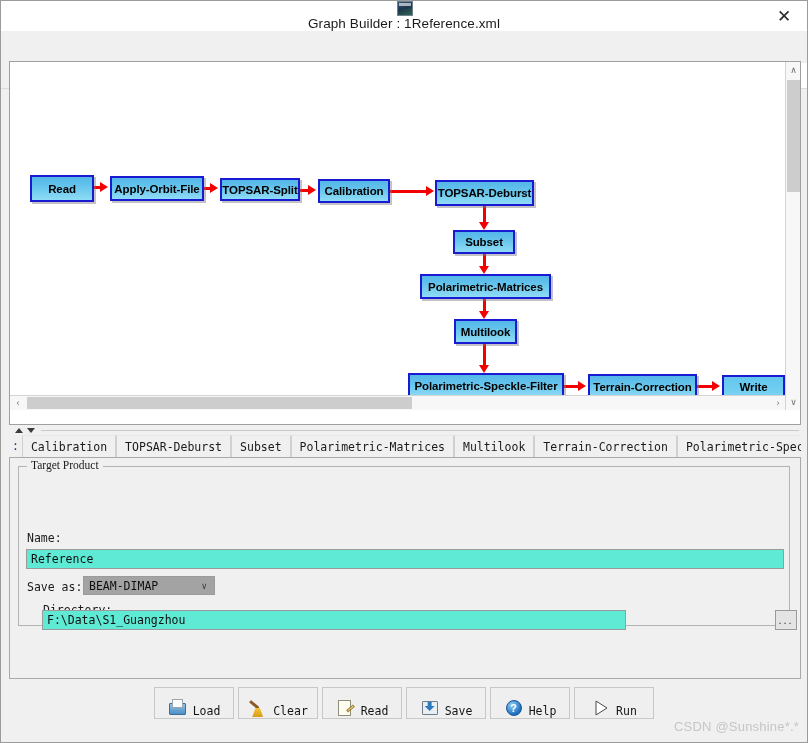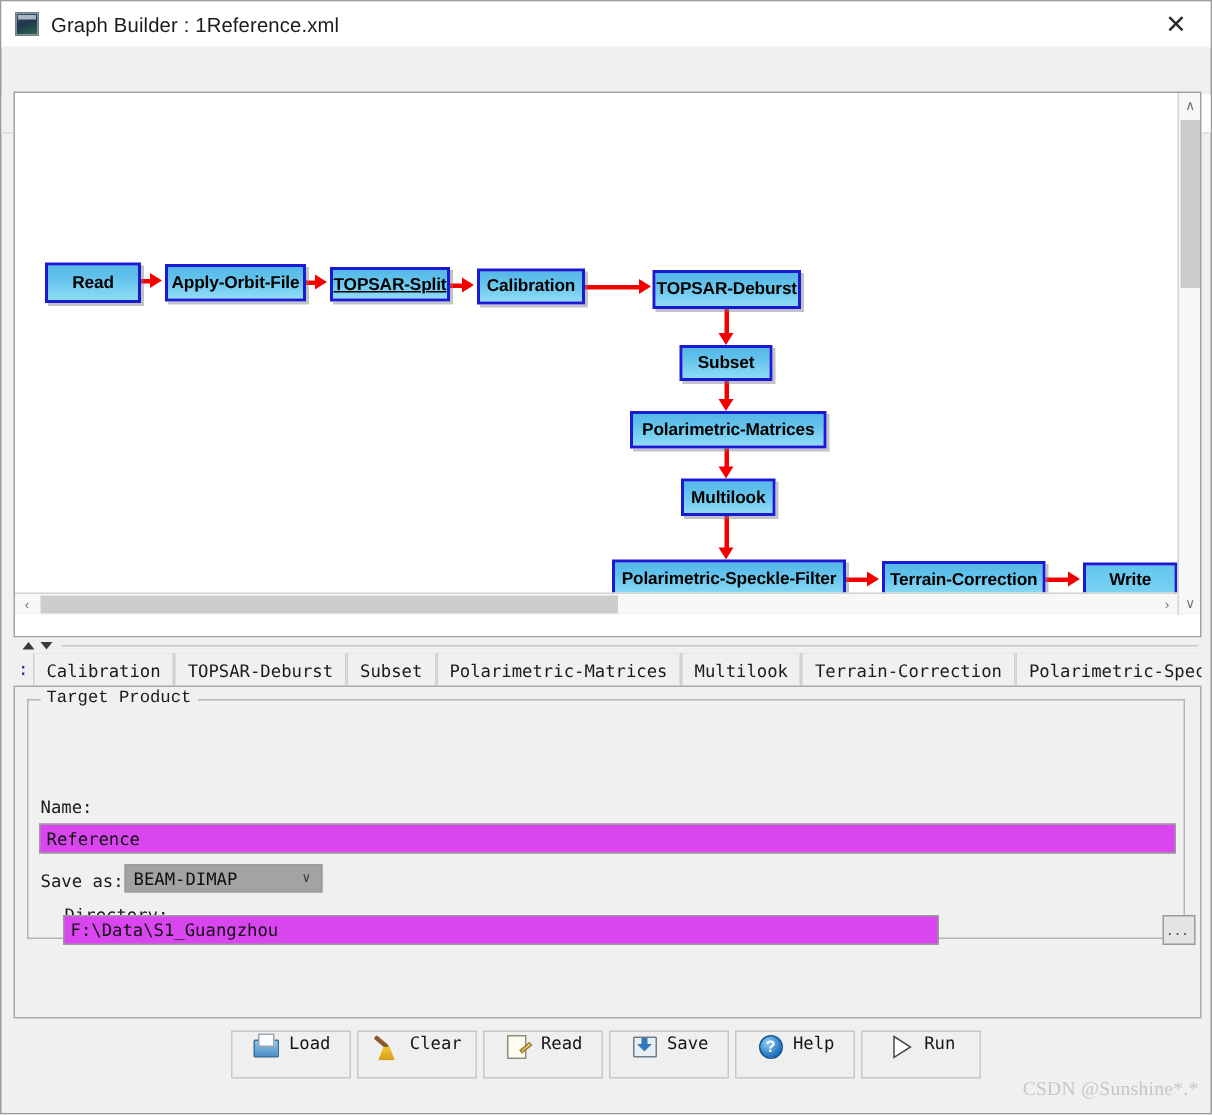--- a/index.html
+++ b/index.html
@@ -16,20 +16,21 @@
     background:#f0f0f0;
     border:1px solid #9b9b9b;
     box-sizing:border-box;
   }
   
   .titlebar{
     position:absolute;left:0;top:0;width:806px;height:30px;
     background:#ffffff;
     display:flex;align-items:center;
     border-bottom:1px solid #f0f0f0;
+    flex-direction:column;
   }
   .app-icon{
     width:16px;height:16px;margin-left:9px;margin-right:8px;
     background:linear-gradient(160deg,#3d5a7a 0%,#1d3550 45%,#2d6b4a 100%);
     border:1px solid #6f8090;
     position:relative;
     box-sizing:border-box;
   }
   .app-icon::after{
     content:"";position:absolute;left:1px;top:1px;width:12px;height:3px;
@@ -177,29 +178,29 @@
     border:1px solid #a9a9a9;
     box-sizing:border-box;
   }
   .group{
     position:absolute;left:8px;top:8px;width:772px;height:160px;
     border:1px solid #b4b4b4;
     box-sizing:border-box;
   }
   .group-title{
     position:absolute;left:8px;top:-8px;background:#f0f0f0;padding:0 4px;
-    font-family:Liberation Mono, monospace;font-size:11.5px;color:#1a1a1a;
+    font-family:Liberation Serif, serif;font-size:11.5px;color:#1a1a1a;
   }
   .lbl{
     font-family:"DejaVu Sans Mono", monospace;font-size:11.5px;color:#1a1a1a;
     position:absolute;
   }
   .txtfield{
     position:absolute;
-    background:#d946ef;border:1px solid #9b9b9b;
+    background:#5eead4;border:1px solid #9b9b9b;
     box-sizing:border-box;
     font-family:"DejaVu Sans Mono", monospace;font-size:11.5px;
     color:#101010;
     padding:2px 4px;
     outline:none;
     display:flex;align-items:center;
   }
   .combo{
     position:absolute;
     background:#a3a3a3;border:1px solid #9b9b9b;
@@ -221,21 +222,21 @@
   }
   
   .btnbar{
     position:absolute;left:0;top:686px;width:806px;height:40px;
     display:flex;justify-content:center;align-items:flex-start;
   }
   .tbtn{
     width:80px;height:32px;
     background:#efefef;
     border:1px solid #c8c8c8;
-    display:flex;align-items:flex-start;justify-content:center;gap:5px;
+    display:flex;align-items:flex-end;justify-content:center;gap:5px;
     font-family:"DejaVu Sans Mono", monospace;font-size:11.5px;color:#151515;
     box-sizing:border-box;
     cursor:default;
   }
   .tbtn + .tbtn{margin-left:4px;}
   .ic{width:20px;height:20px;position:relative;flex:0 0 20px;}
   
   .ic-folder{ }
   .ic-folder::before{
     content:"";position:absolute;left:1px;top:5px;width:17px;height:12px;
@@ -291,21 +292,21 @@
     color:#fff;font-weight:bold;font-size:11px;
     font-family:"Liberation Sans",sans-serif;
   }
   .run-tri{
     position:absolute;left:3px;top:2px;width:14px;height:16px;
   }
   
   .watermark{
     position:absolute;right:8px;bottom:8px;
     color:#c6c6c6;font-size:13px;
-    font-family:Liberation Serif, serif;
+    font-family:Liberation Sans, sans-serif;
     letter-spacing:.2px;
     user-select:none;
   }
 </style>
 </head>
 <body>
 
 <div class="window">
 
   <div class="titlebar">
@@ -348,21 +349,21 @@
       <div class="ahead d" style="left:469px;top:303px;"></div>
 
       <div class="arrow-h" style="left:554px;top:323px;width:16px;"></div>
       <div class="ahead r" style="left:568px;top:319px;"></div>
 
       <div class="arrow-h" style="left:687px;top:323px;width:17px;"></div>
       <div class="ahead r" style="left:702px;top:319px;"></div>
 
       <div class="node" style="left:20px;top:113px;width:64px;height:27px;">Read</div>
       <div class="node" style="left:100px;top:114px;width:94px;height:25px;">Apply-Orbit-File</div>
-      <div class="node" style="left:210px;top:116px;width:80px;height:23px;text-decoration:underline;">TOPSAR-Split</div>
+      <div class="node" style="left:210px;top:116px;width:80px;height:23px;">TOPSAR-Split</div>
       <div class="node" style="left:308px;top:117px;width:72px;height:24px;">Calibration</div>
       <div class="node" style="left:425px;top:118px;width:99px;height:26px;">TOPSAR-Deburst</div>
       <div class="node" style="left:443px;top:168px;width:62px;height:24px;">Subset</div>
       <div class="node" style="left:410px;top:212px;width:131px;height:25px;">Polarimetric-Matrices</div>
       <div class="node" style="left:444px;top:257px;width:63px;height:25px;">Multilook</div>
       <div class="node" style="left:398px;top:311px;width:156px;height:26px;">Polarimetric-Speckle-Filter</div>
       <div class="node" style="left:578px;top:312px;width:109px;height:25px;">Terrain-Correction</div>
       <div class="node flat" style="left:712px;top:313px;width:63px;height:24px;">Write</div>
 
       <div class="hscroll">

